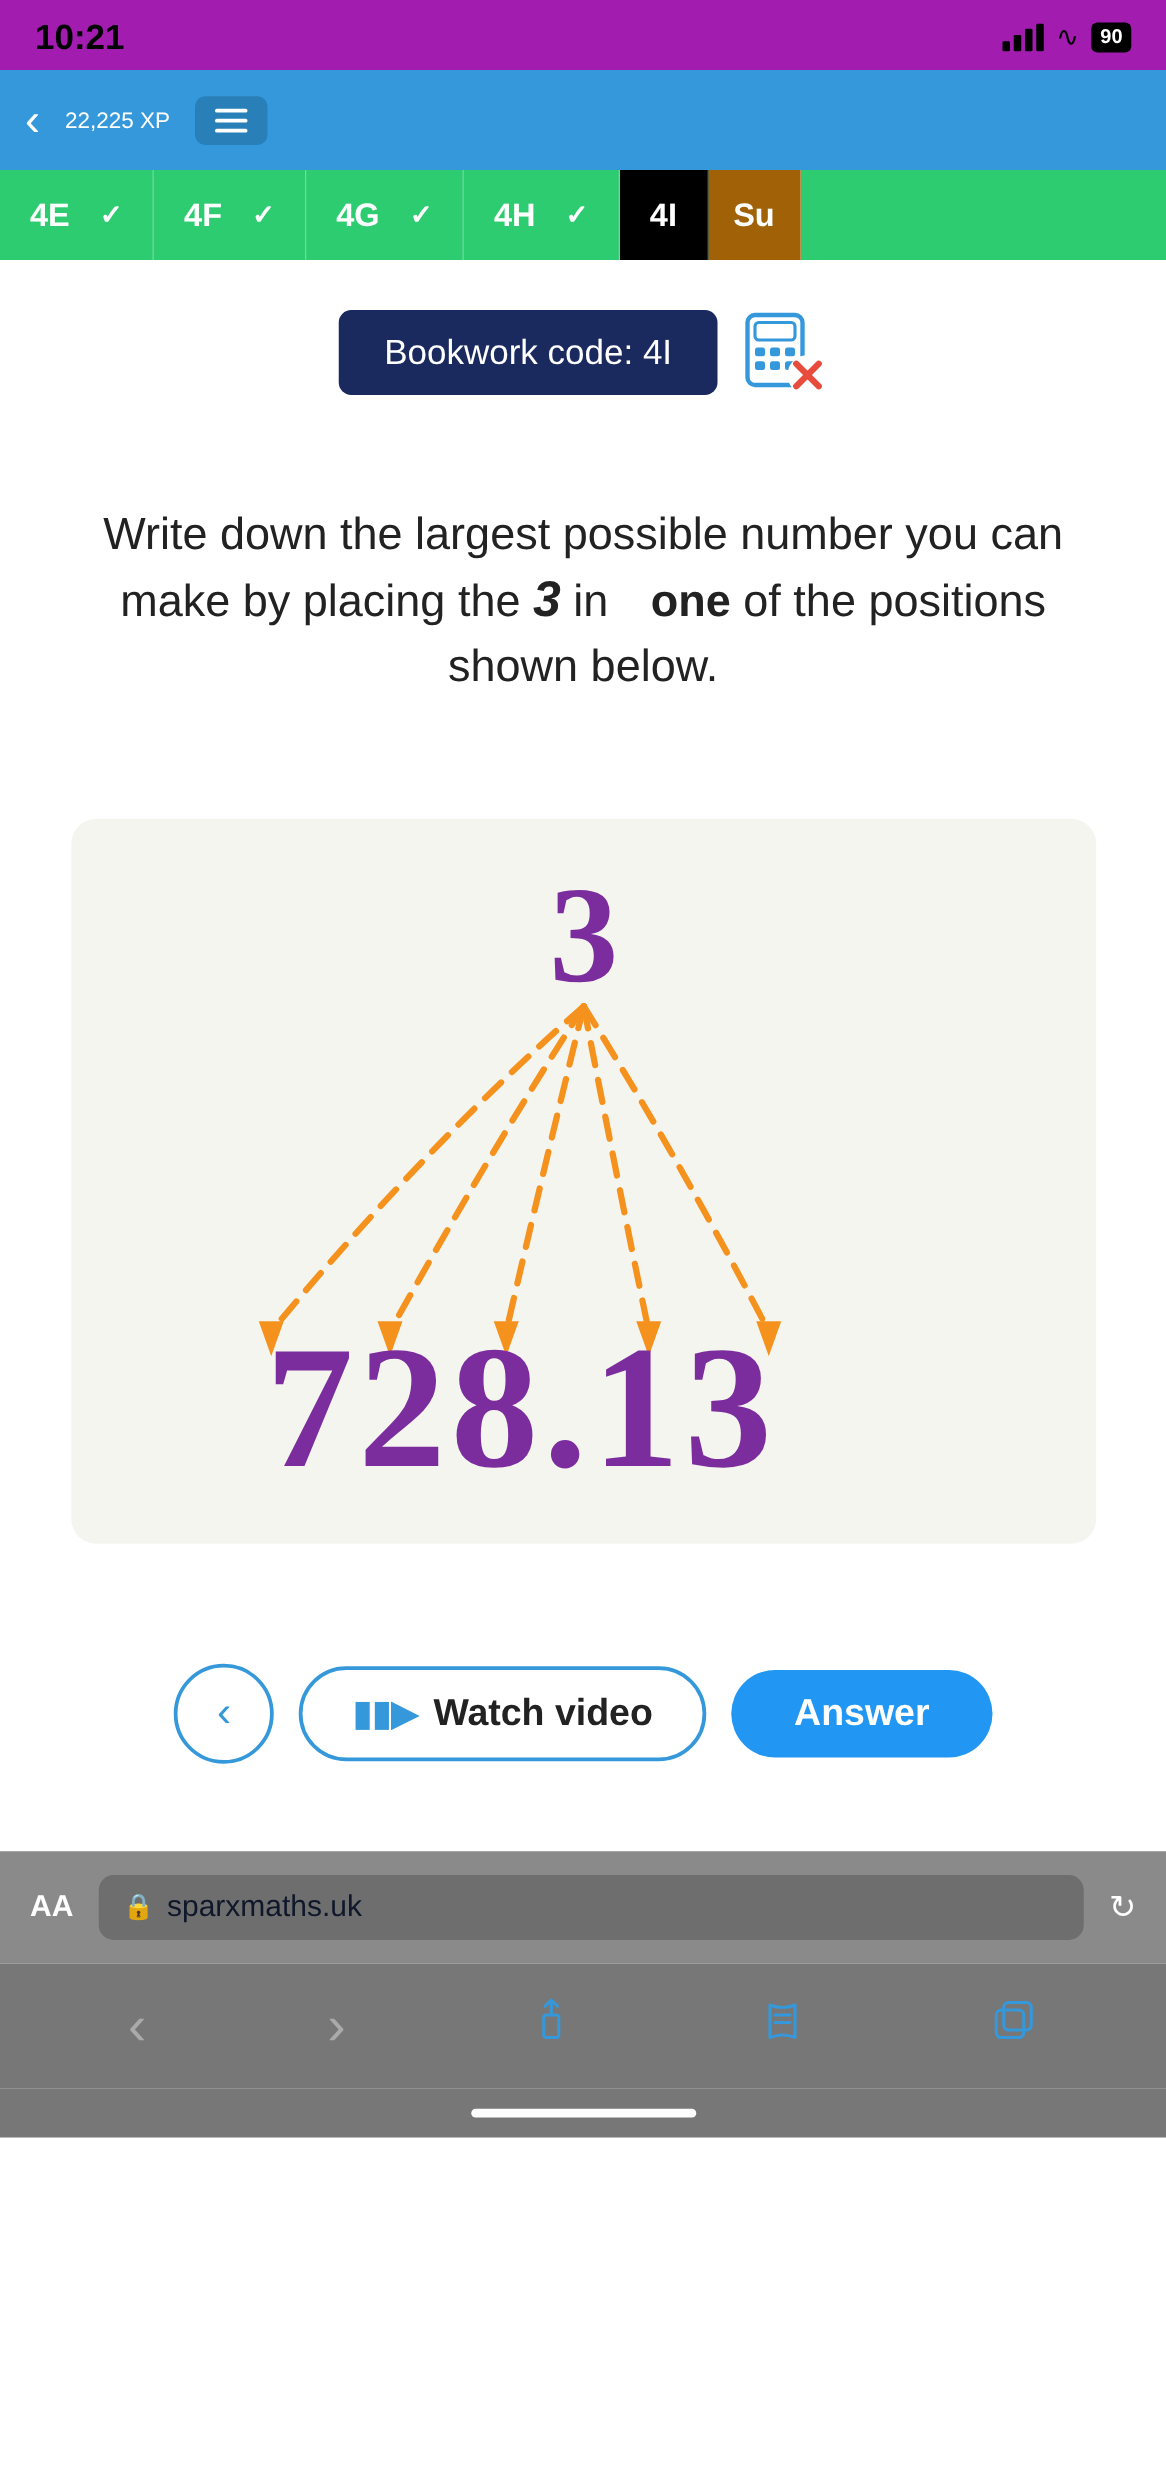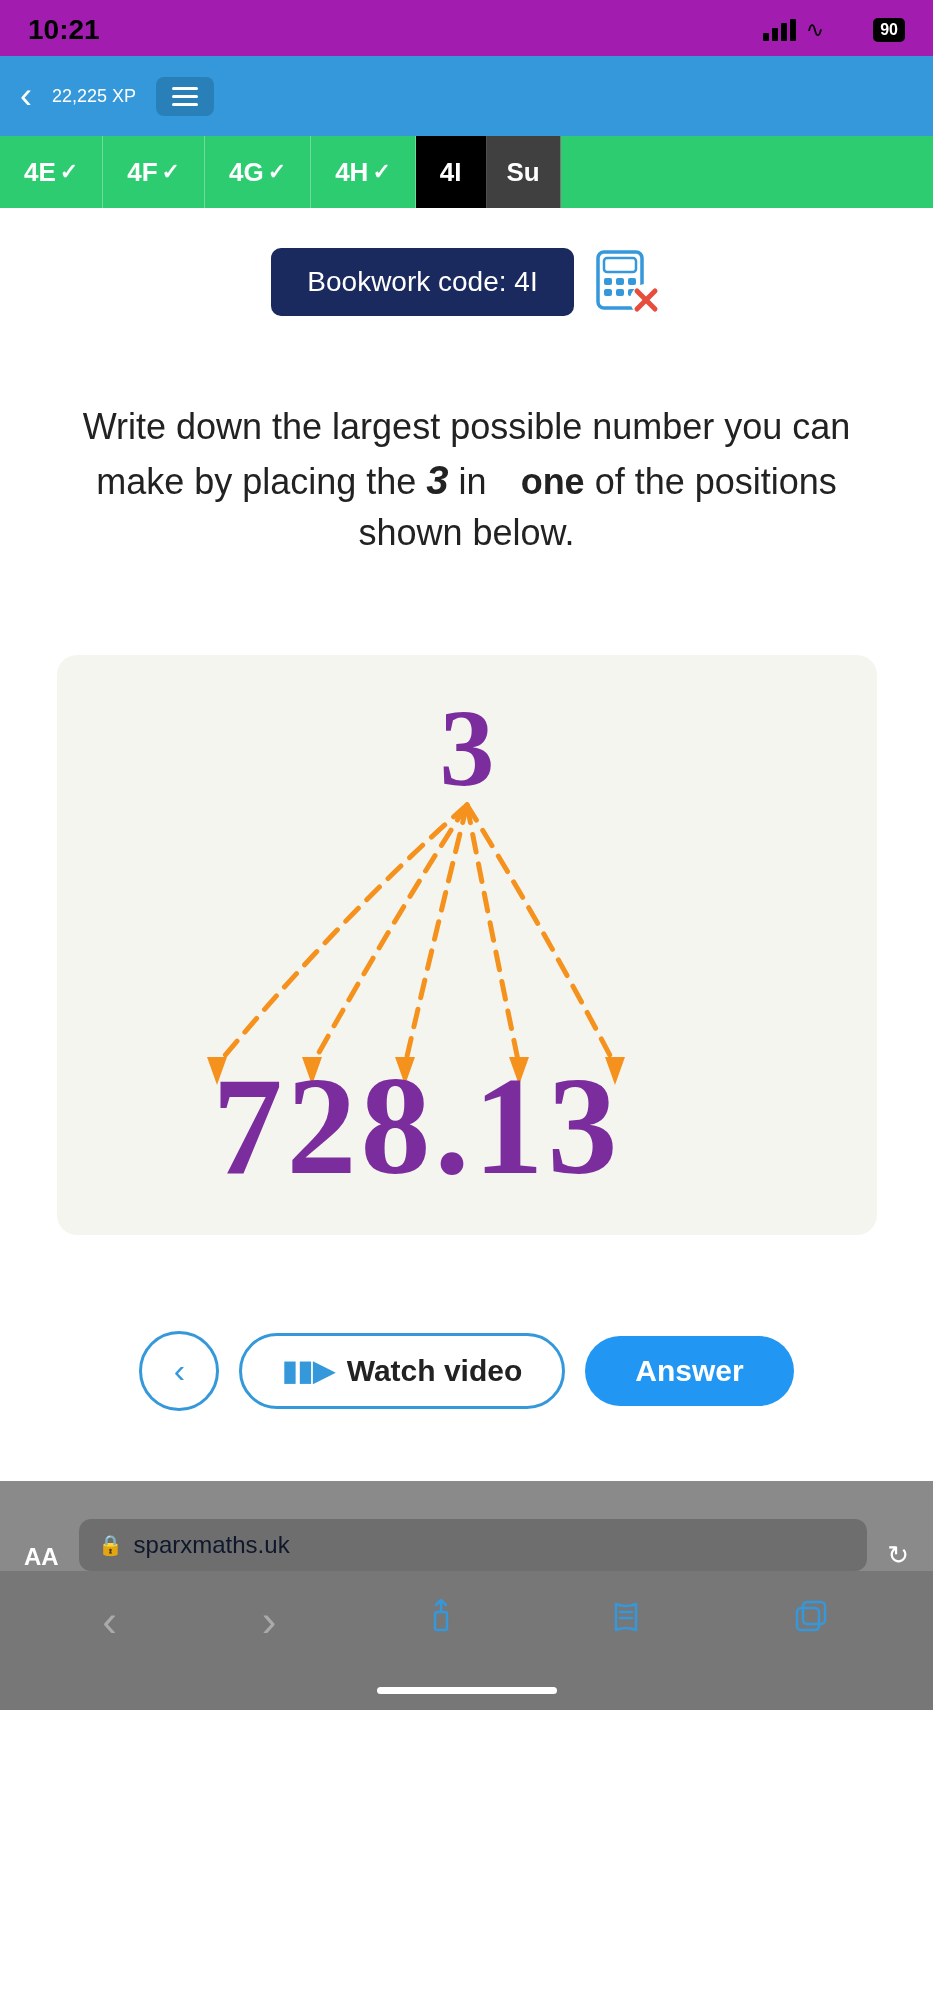--- a/index.html
+++ b/index.html
@@ -46,21 +46,20 @@
       font-size: 22px;
       color: #000;
     }
     .battery-box {
       background: #000;
       color: #fff;
       font-size: 16px;
       font-weight: 700;
       padding: 3px 7px;
       border-radius: 5px;
-      margin-left: 39px;
     }
 
     
     .header {
       background: #3498db;
       display: flex;
       align-items: center;
       padding: 0 20px;
       height: 80px;
       gap: 20px;
@@ -105,37 +104,37 @@
     .tabs-bar {
       background: #2ecc71;
       display: flex;
       height: 72px;
       overflow: hidden;
     }
     .tab {
       display: flex;
       align-items: center;
       justify-content: center;
-      gap: 4px;
+      gap: 24px;
       padding: 0 24px;
       font-size: 26px;
       font-weight: 700;
       color: #fff;
       cursor: pointer;
       border-right: 1px solid rgba(255,255,255,0.3);
     }
     .tab.active {
       background: #000000;
     }
     .tab-check {
       color: #fff;
       font-size: 22px;
     }
     .tab-su {
-      background: #404040;
+      background: #a16207;
       color: #fff;
       padding: 0 20px;
     }
 
     
     .main-content {
       background: #fff;
       padding: 40px 30px;
       display: flex;
       flex-direction: column;
@@ -247,21 +246,21 @@
       font-size: 30px;
       font-weight: 700;
       cursor: pointer;
     }
 
     
     .browser-bar {
       background: #8a8a8a;
       height: 90px;
       display: flex;
-      align-items: flex-end;
+      align-items: center;
       padding: 0 24px;
       gap: 20px;
       margin-top: auto;
     }
     .browser-aa {
       color: #fff;
       font-size: 24px;
       font-weight: 700;
     }
     .browser-url-box {

